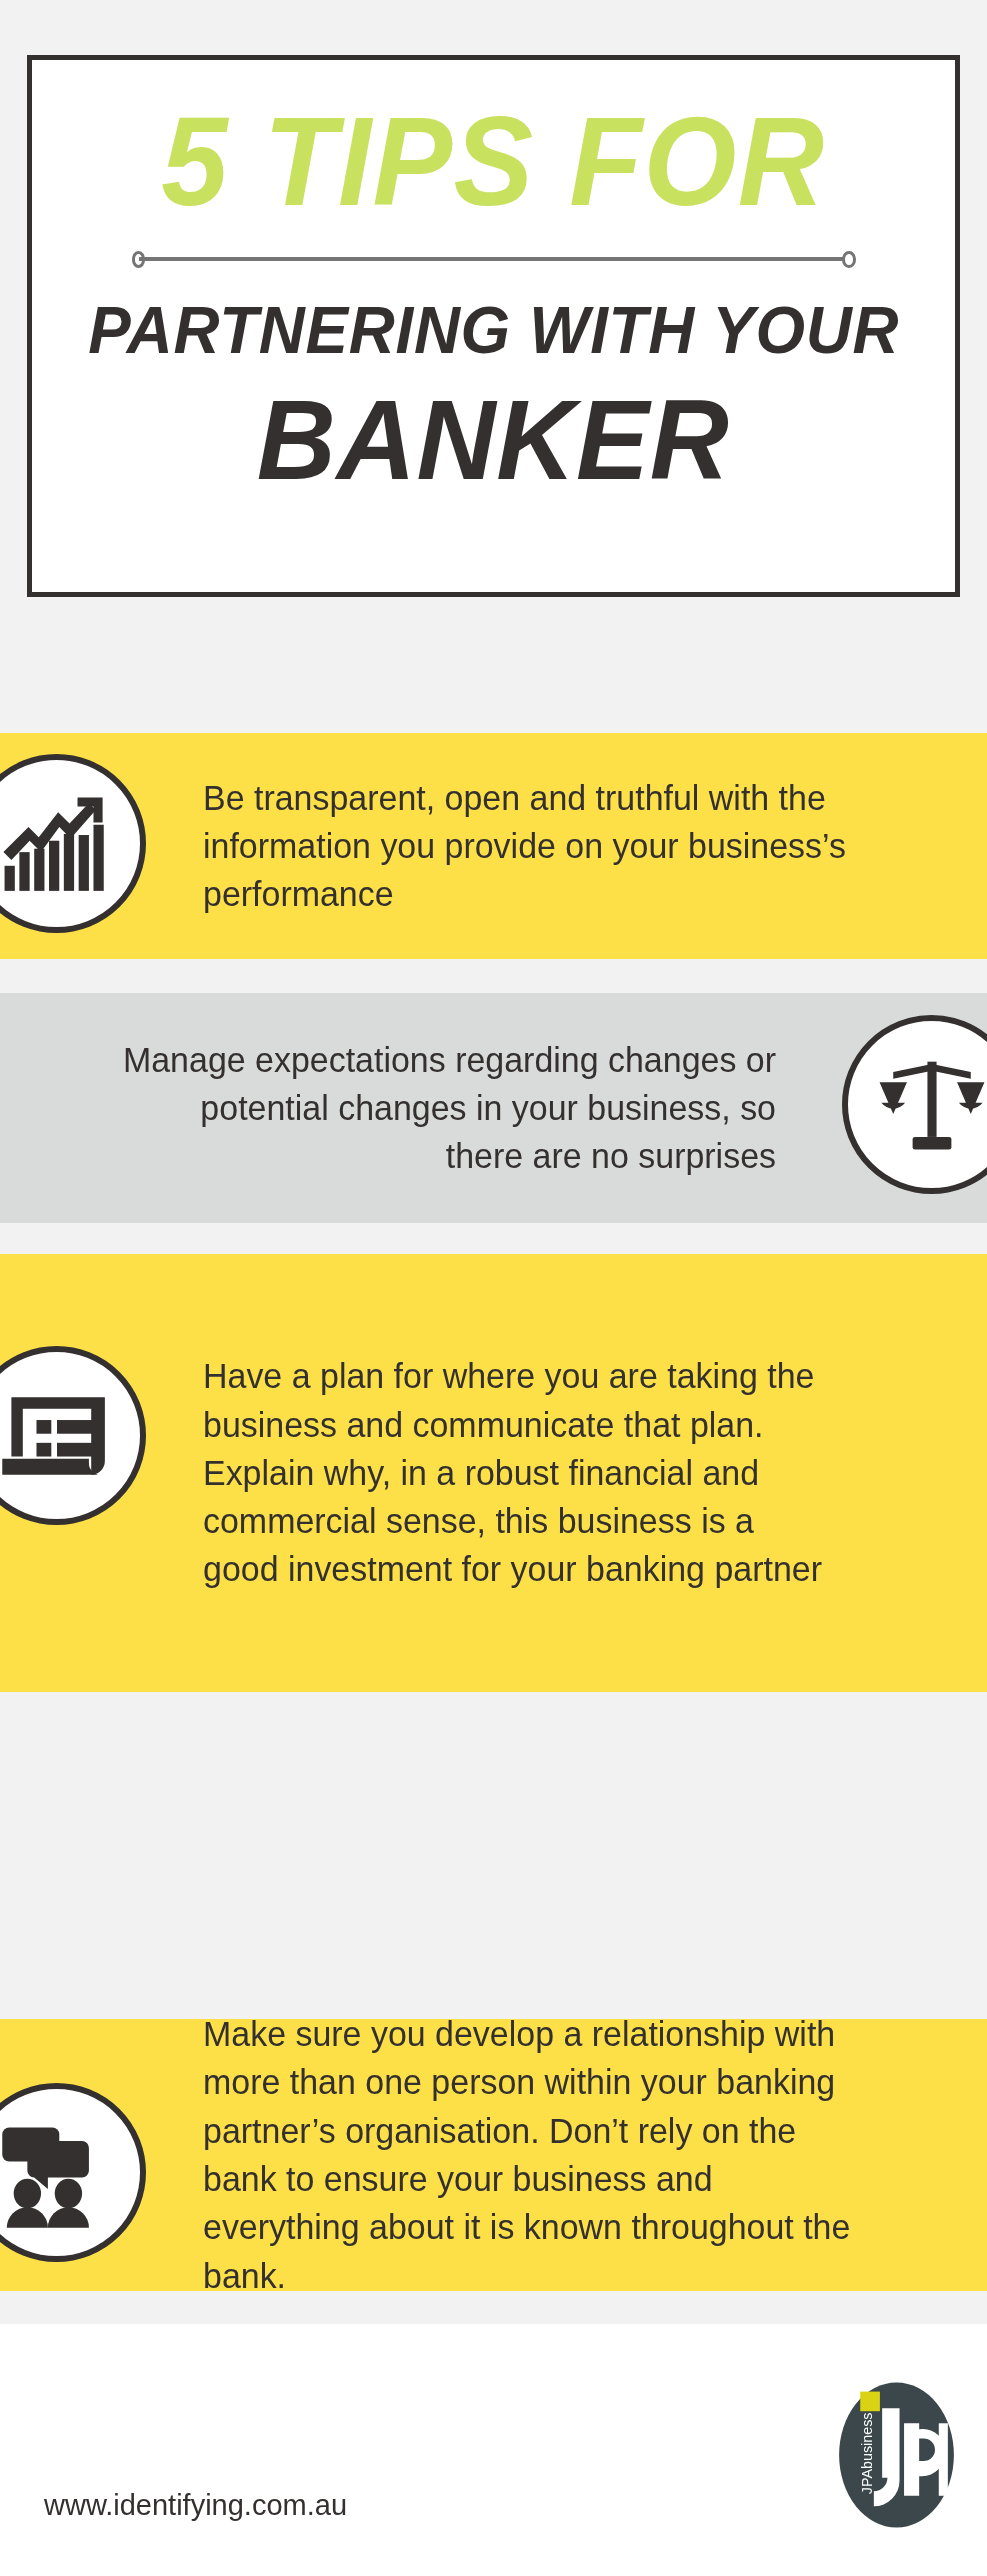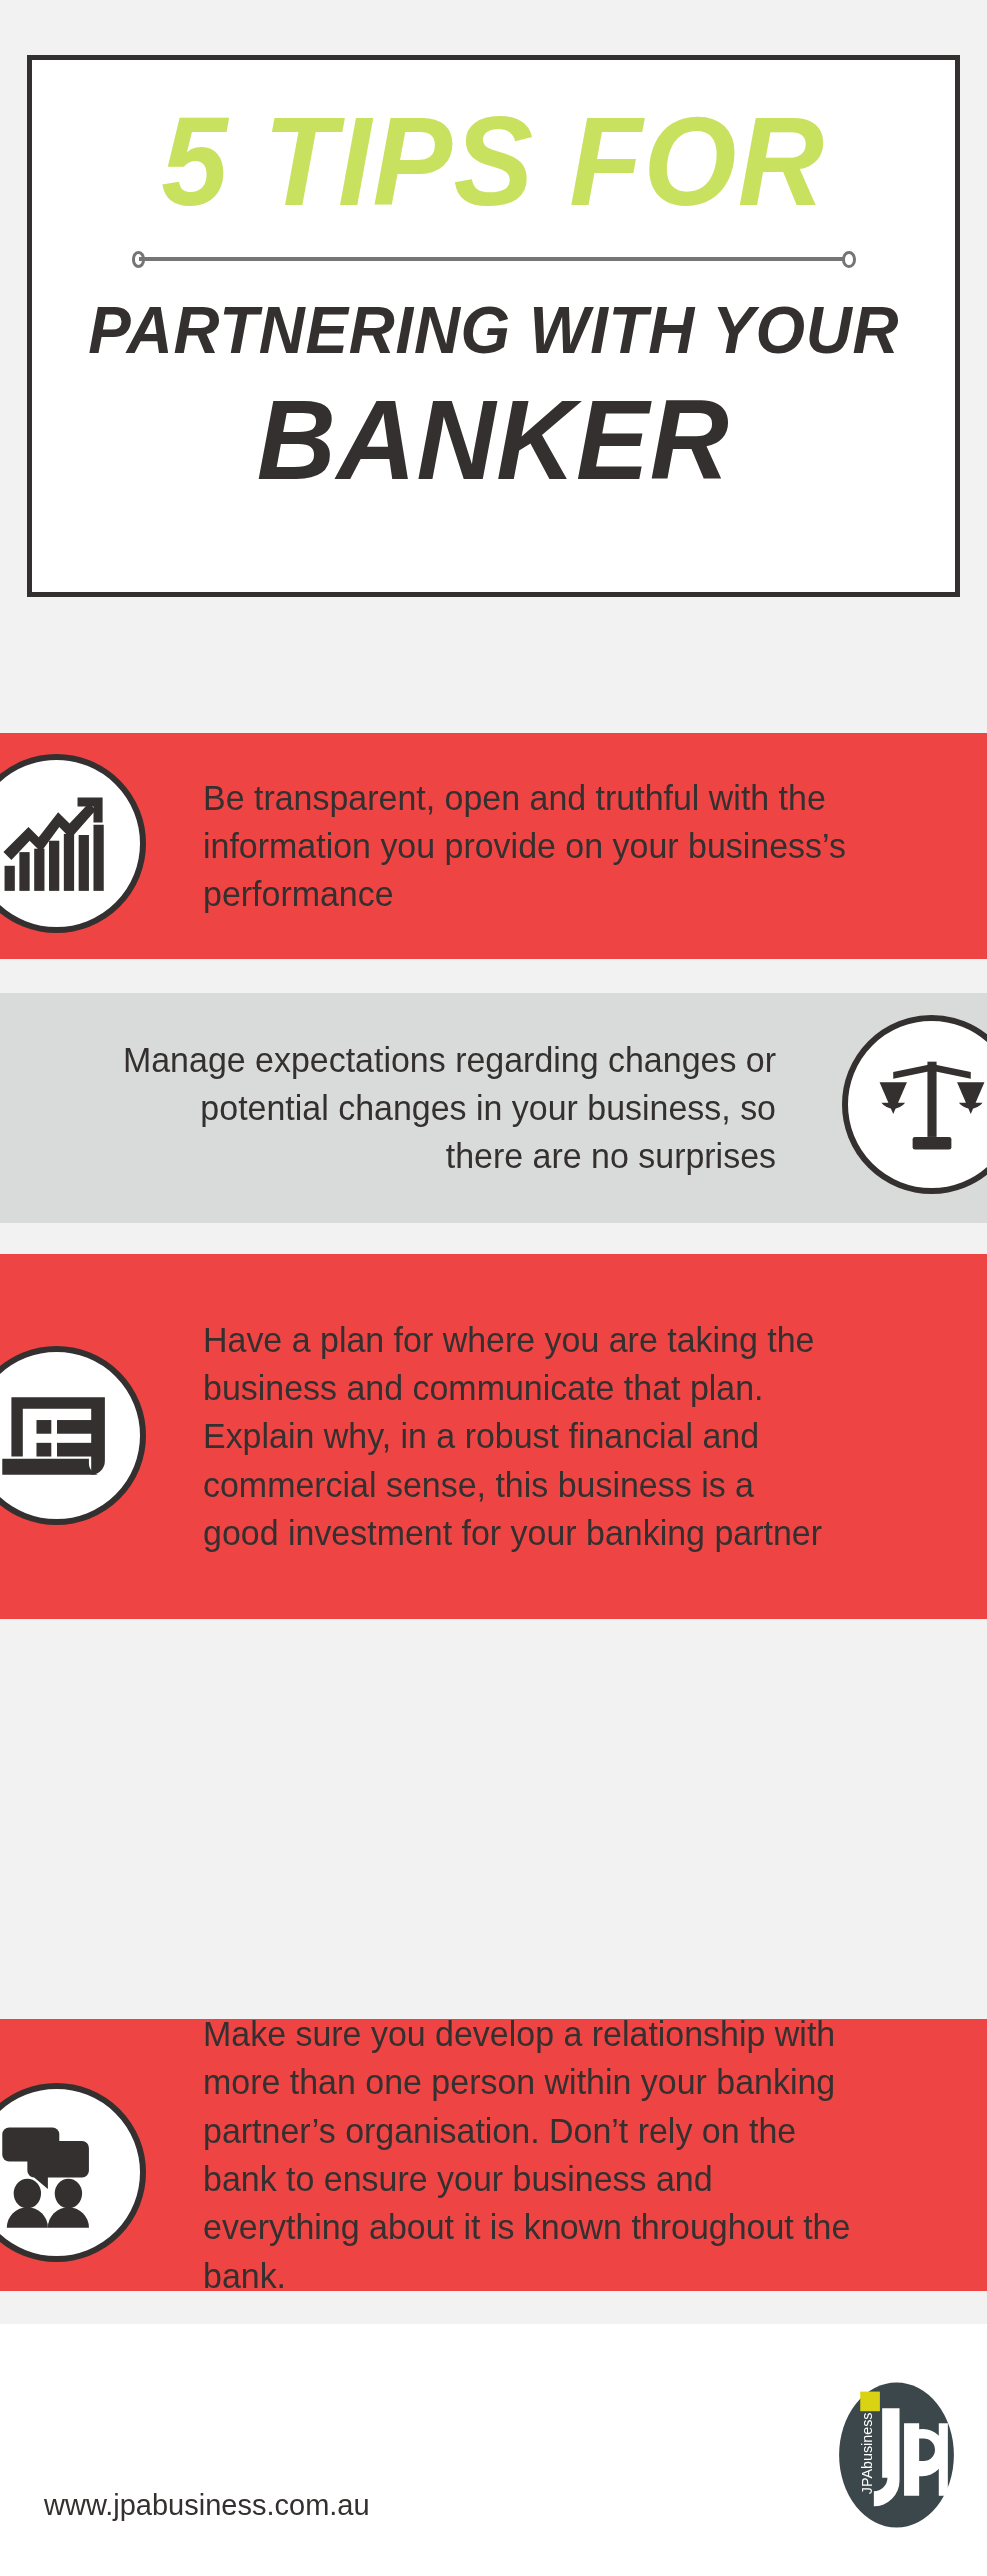--- a/index.html
+++ b/index.html
@@ -101,21 +101,21 @@
 
   
   .band {
     position: absolute;
     left: 0;
     width: 988px;
     box-sizing: border-box;
     display: flex;
     align-items: center;
   }
-  .band.green { background: #ef4444; }
+  .band.green { background: #fde047; }
   .band.grey  { background: #d9dada; }
 
   .band-text {
     color: #33302f;
     font-size: 35px;
     line-height: 1.38;
     font-weight: 400;
     font-family: "Liberation Sans Narrow", "Liberation Sans", sans-serif;
     transform: scaleX(0.97);
     transform-origin: left center;
@@ -220,21 +220,21 @@
           <path d="M4 30 L28 30 L16 58 Z"></path>
           <path d="M72 30 L96 30 L84 58 Z"></path>
           <path d="M5.6 48 A13 13 0 0 0 26.4 48 Z"></path>
           <path d="M73.6 48 A13 13 0 0 0 94.4 48 Z"></path>
         </g>
       </svg>
     </div>
     <div class="band-text" style="max-width:682px;">Manage expectations regarding changes or potential changes in your business, so there are no surprises</div>
   </div>
 
-  <div class="band green icon-left" style="top:1254px; height:365px;">
+  <div class="band green icon-left" style="top:1254px; height:438px;">
     <div class="icon-circle pos-left" style="top:92px;">
       <svg width="114" height="114" viewBox="0 0 100 100" aria-hidden="true">
         <g fill="#33302f">
           <path d="M10 16 L92 16 L92 72 A12 12 0 0 1 80 84 L80 26 L20 26 L20 68 L10 68 Z"></path>
           <rect x="32" y="36" width="13" height="12"></rect>
           <rect x="50" y="36" width="32" height="12"></rect>
           <rect x="32" y="56" width="13" height="12"></rect>
           <rect x="50" y="56" width="32" height="12"></rect>
           <path d="M2 70 L78 70 L78 74 A10 10 0 0 0 88 84 L2 84 Z"></path>
         </g>
@@ -255,21 +255,21 @@
           <path d="M6 98 A18 18 0 0 1 42 98 Z"></path>
           <path d="M42 98 A18 18 0 0 1 78 98 Z"></path>
         </g>
       </svg>
     </div>
     <div class="band-text" style="max-width:674px;">Make sure you develop a relationship with more than one person within your banking partner’s organisation. Don’t rely on the bank to ensure your business and everything about it is known throughout the bank.</div>
   </div>
 
   <div class="footer"></div>
 
-  <div class="footer-url">www.jpabusiness.com.au</div>
+  <div class="footer-url">www.identifying.com.au</div>
 
   <div class="logo">
     <svg width="115" height="148" viewBox="0 0 152 196" aria-hidden="true">
       <ellipse cx="76" cy="98" rx="76" ry="96" fill="#3c474b"></ellipse>
       <rect x="28" y="14" width="26" height="26" fill="#d9d314"></rect>
 
       <path d="M57 36 L80 36 L80 132 A34 34 0 0 1 46 166 L46 146 A18 18 0 0 0 64 128 L57 128 Z" fill="#ffffff"></path>
 
       <path d="M86 56 L106 56 L106 64 A30 30 0 0 1 140 86 L140 96 A30 30 0 0 1 110 126 L106 126 L106 152 L86 152 Z
                M106 76 L106 106 L112 106 A15 15 0 0 0 127 91 A15 15 0 0 0 112 76 Z" fill="#ffffff"></path>

